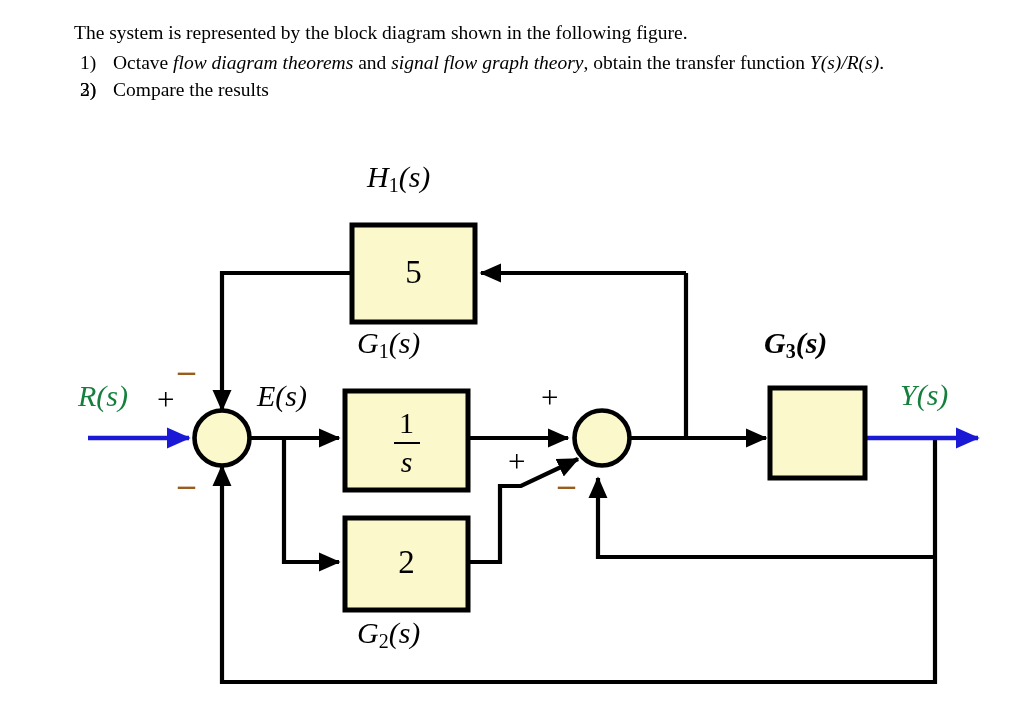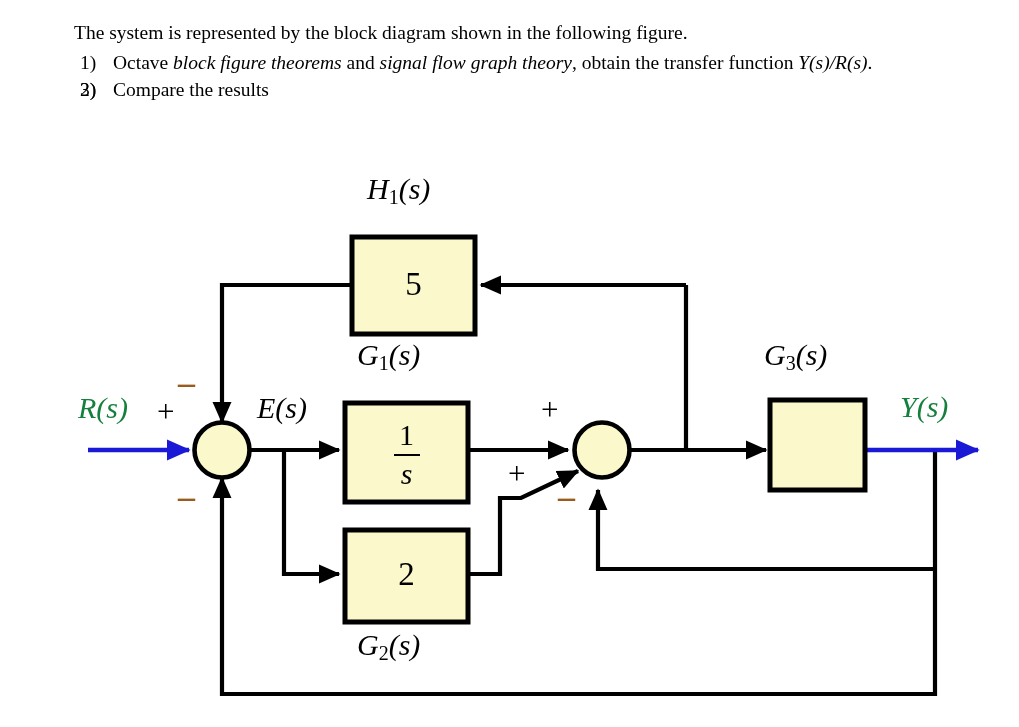--- a/index.html
+++ b/index.html
@@ -51,21 +51,21 @@
     width: 26px;
     text-align: left;
   }
   .oitem .just { text-align: justify; }
   .it { font-style: italic; }
 
   
   #diagram {
     position: absolute;
     left: 0;
-    top: 168px;
+    top: 156px;
     width: 858px;
     height: 559px;
   }
   #diagram svg { display: block; }
 
   .lbl {
     position: absolute;
     font-size: 30px;
     font-style: italic;
     font-family: "Liberation Serif", "DejaVu Serif", serif;
@@ -123,21 +123,21 @@
 
 <div id="statement">
 
   <div class="intro">The system is represented by the block diagram shown in the following figure.</div>
 
   <div class="olist">
 
     <div class="oitem" style="width:935px;">
       <span class="onum">1)</span>
       <span class="just" style="display:block;">
-        <span>Octave </span><span class="it">block figure theorems</span><span> and </span><span class="it">signal flow graph theory</span><span>, obtain the transfer function </span><span class="it">Y(s)/R(s)</span><span>.</span>
+        <span>Octave </span><span class="it">flow diagram theorems</span><span> and </span><span class="it">signal flow graph theory</span><span>, obtain the transfer function </span><span class="it">Y(s)/R(s)</span><span>.</span>
       </span>
     </div>
 
     <div class="oitem">
       <span class="onum">2)</span>
     </div>
 
     <div class="oitem">
       <span class="onum">3)</span>
       <span>Compare the results</span>
@@ -209,21 +209,21 @@
     <span class="num" style="font-style:normal;">1</span>
     <span class="bar"></span>
     <span class="den">s</span>
   </div>
 
   <div class="blockval" style="left:345px; top:390px; width:123px; font-style:normal;">2</div>
   <div class="lbl" style="left:357px; top:462px;">
     <span>G</span><sub>2</sub><span class="paren" style="font-style:italic;">(s)</span>
   </div>
 
-  <div class="lbl" style="left:764px; top:172px;">
+  <div class="lbl" style="left:764px; top:172px;font-weight:bold;">
     <span>G</span><sub>3</sub><span class="paren" style="font-style:italic;">(s)</span>
   </div>
 
   <div class="lbl lbl-blue" style="left:78px; top:225px;">
     <span>R</span><span>(s)</span>
   </div>
   <div class="sign" style="left:157px; top:228px; color:#000000;">+</div>
 
   <div class="lbl" style="left:257px; top:225px;font-style:italic;">
     <span>E</span><span>(s)</span>

